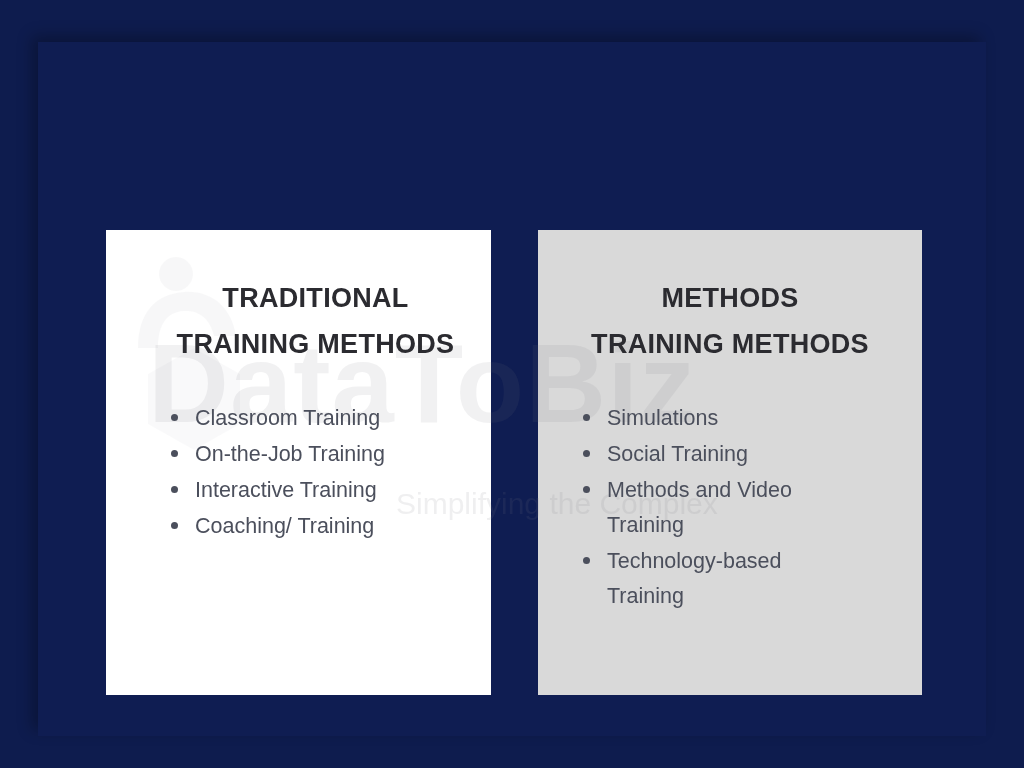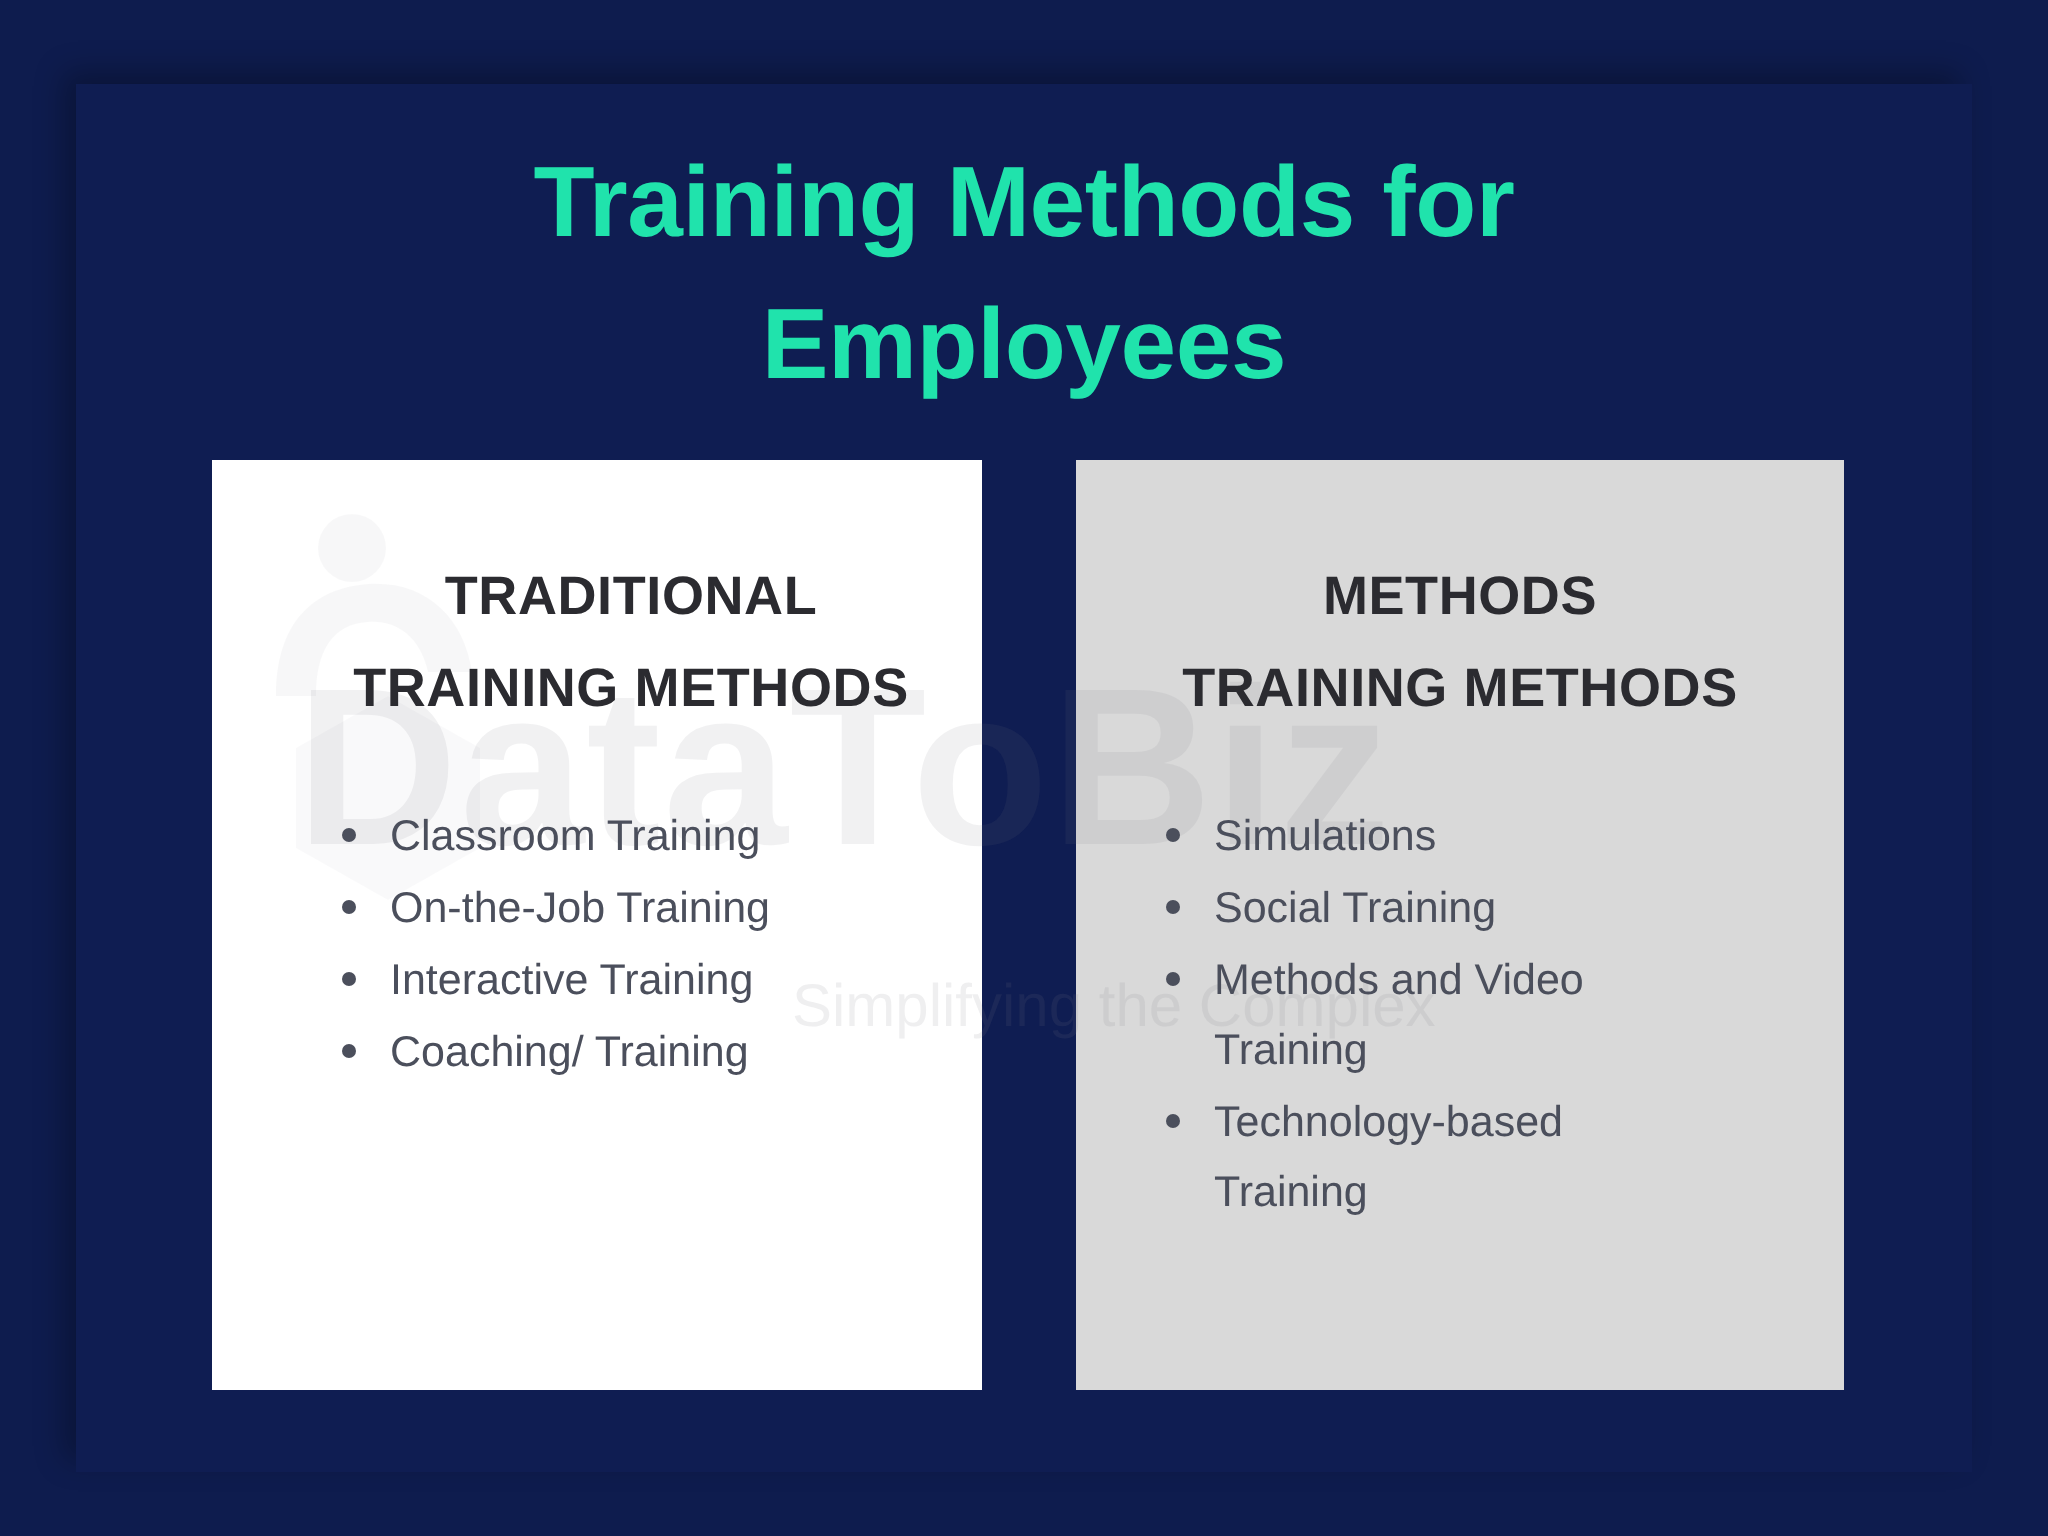--- a/index.html
+++ b/index.html
@@ -156,24 +156,20 @@
     background: #4b4f5c;
   }
 </style>
 </head>
 <body>
 
 <div id="slide">
 
   <div id="inner-panel"></div>
 
-  <div id="title">
-    <span class="ln">Training Methods for</span>
-    <span class="ln">Employees</span>
-  </div>
 
   <div class="card" id="card-traditional"></div>
   <div class="card" id="card-modern"></div>
 
   <div id="watermark">
     <svg id="wm-logo" viewBox="0 0 132 200">
       <circle cx="48" cy="22" r="17" fill="#e8e8ea"></circle>
       <path d="M10 96 C10 60 28 42 56 40 C84 38 104 56 108 84 L86 84 C82 66 70 58 56 59 C38 60 30 74 30 96 Z" fill="#e8e8ea"></path>
       <path d="M66 96 L112 122 L112 172 L66 198 L20 172 L20 122 Z" fill="#eeeef0"></path>
     </svg>

